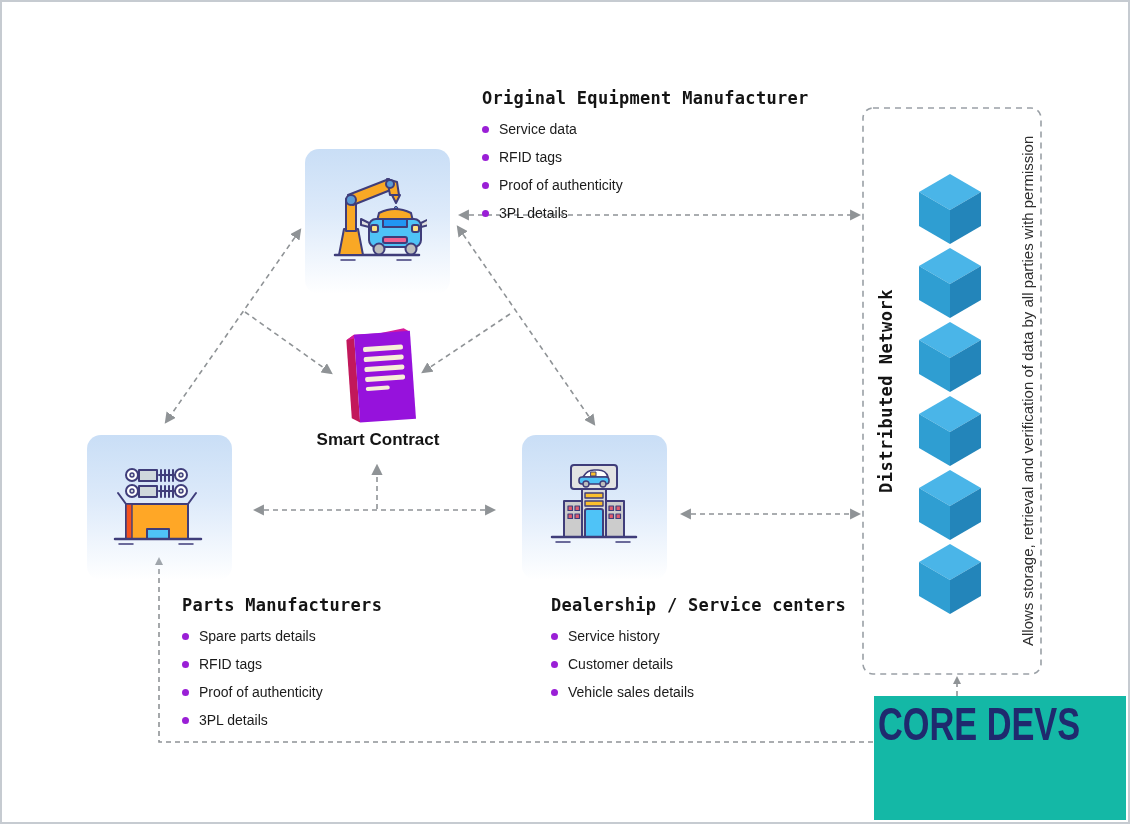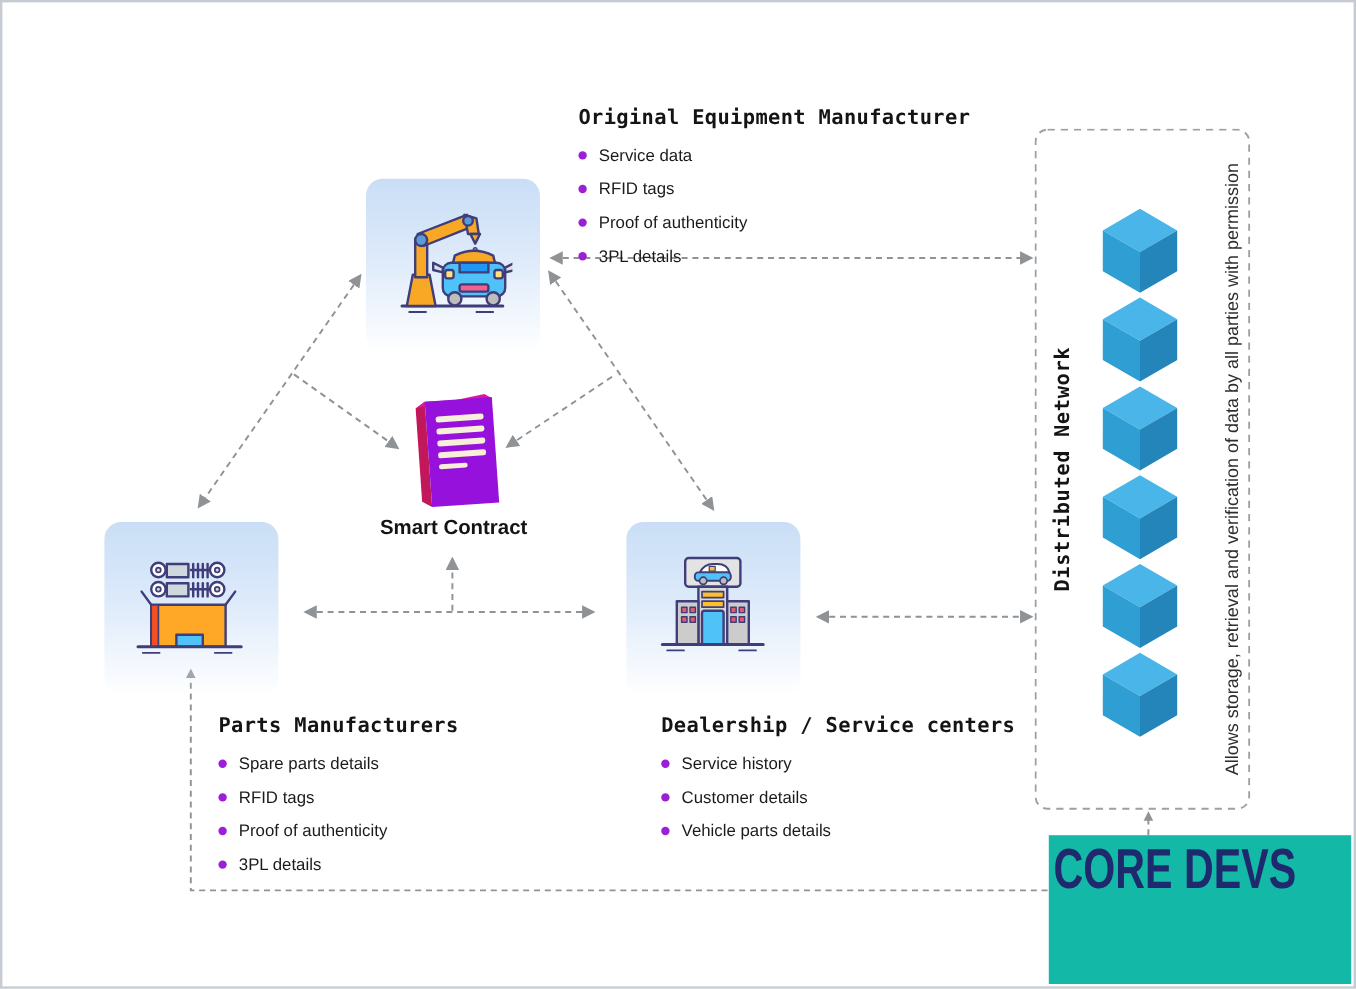--- a/index.html
+++ b/index.html
@@ -224,21 +224,21 @@
       <li>
           <span class="dot"></span>
           <span>Service history</span>
         </li>
       <li>
           <span class="dot"></span>
           <span>Customer details</span>
         </li>
       <li>
           <span class="dot"></span>
-          <span>Vehicle parts details</span>
+          <span>Vehicle sales details</span>
         </li>
     </ul>
   </div>
 
   <div class="dn-panel">
     <svg class="dn-border" width="180" height="568">
       <rect x="1" y="1" width="178" height="566" rx="10" fill="none" stroke="#9aa0a6" stroke-width="1.6" stroke-dasharray="6 5"></rect>
     </svg>
     <div class="dn-title">Distributed Network</div>
     <div class="cube-col" id="cube-column">

